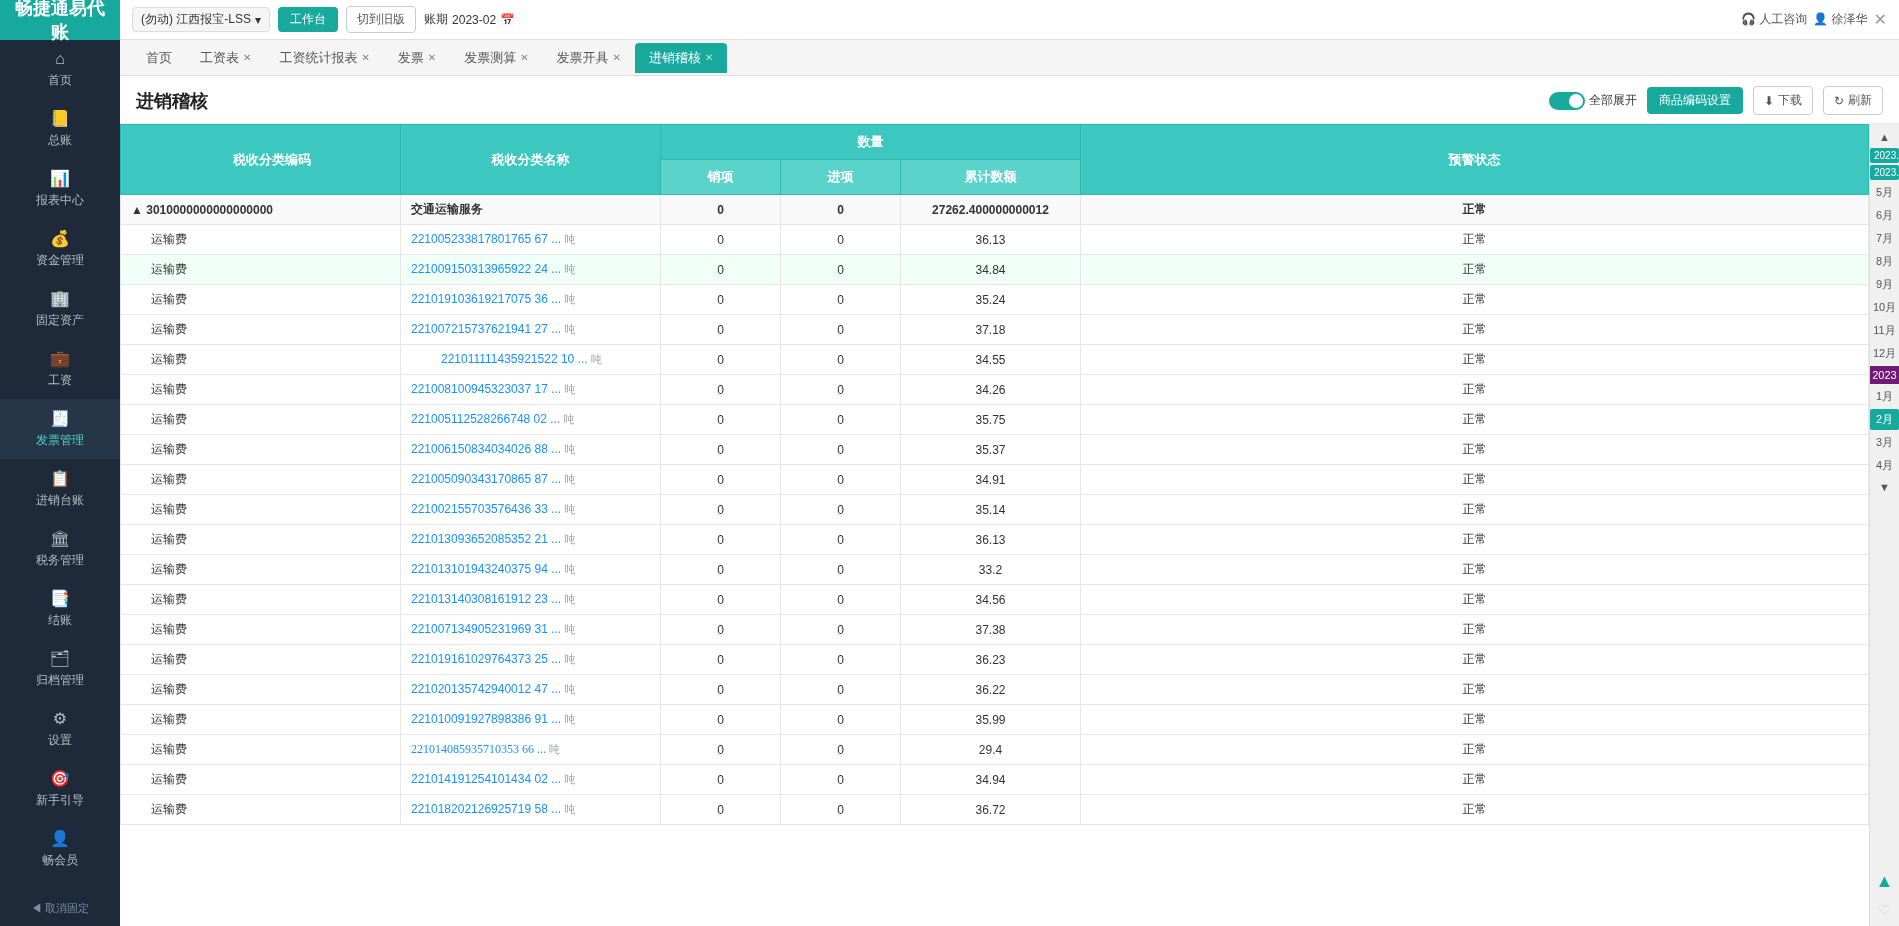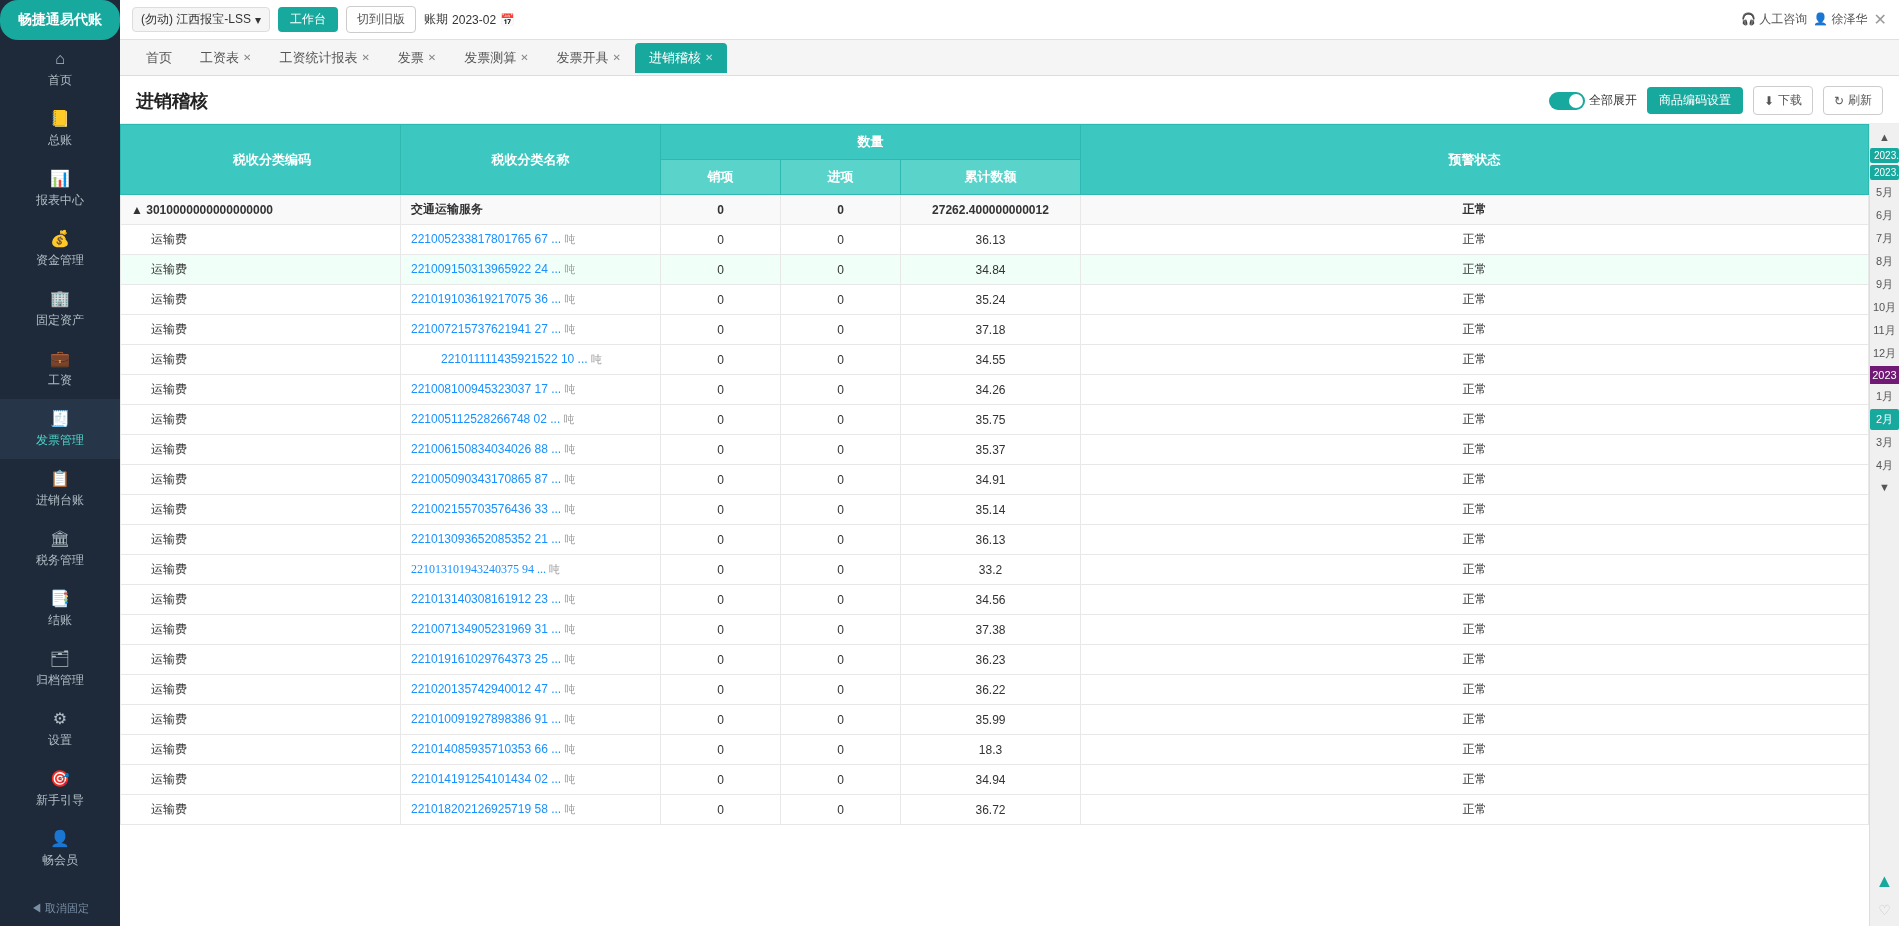--- a/index.html
+++ b/index.html
@@ -12,28 +12,27 @@
       color: #c8d0dc;
       display: flex;
       flex-direction: column;
       flex-shrink: 0;
       height: 100%;
     }
     .sidebar-logo {
       background: #17a89e;
       color: white;
       padding: 10px 8px;
-      font-size: 14px;
+      font-size: 18px;
       font-weight: bold;
       text-align: center;
       height: 40px;
       display: flex;
       align-items: center;
       justify-content: center;
-      border-radius: 18px;
     }
     .sidebar-item {
       display: flex;
       flex-direction: column;
       align-items: center;
       padding: 10px 4px;
       cursor: pointer;
       font-size: 12px;
       gap: 4px;
       color: #b0bec5;
@@ -545,21 +544,21 @@
             <tr>
         <td class="left" style="padding-left:30px;">运输费</td>
         <td class="left" style="color:#1890ff; cursor:pointer;">221013093652085352 21 ... <span style="color:#999; font-size:11px;">吨</span></td>
         <td>0</td>
         <td>0</td>
         <td>36.13</td>
         <td>正常</td>
       </tr>
             <tr>
         <td class="left" style="padding-left:30px;">运输费</td>
-        <td class="left" style="color:#1890ff; cursor:pointer;font-family:Liberation Serif, serif;">221013101943240375 94 ... <span style="color:#999; font-size:11px;">吨</span></td>
+        <td class="left" style="color:#1890ff; cursor:pointer;">221013101943240375 94 ... <span style="color:#999; font-size:11px;">吨</span></td>
         <td>0</td>
         <td>0</td>
         <td>33.2</td>
         <td>正常</td>
       </tr>
             <tr>
         <td class="left" style="padding-left:30px;">运输费</td>
         <td class="left" style="color:#1890ff; cursor:pointer;">221013140308161912 23 ... <span style="color:#999; font-size:11px;">吨</span></td>
         <td>0</td>
         <td>0</td>
@@ -593,24 +592,24 @@
             <tr>
         <td class="left" style="padding-left:30px;">运输费</td>
         <td class="left" style="color:#1890ff; cursor:pointer;">221010091927898386 91 ... <span style="color:#999; font-size:11px;">吨</span></td>
         <td>0</td>
         <td>0</td>
         <td>35.99</td>
         <td>正常</td>
       </tr>
             <tr>
         <td class="left" style="padding-left:30px;">运输费</td>
-        <td class="left" style="color:#1890ff; cursor:pointer;">221014085935710353 66 ... <span style="color:#999; font-size:11px;">吨</span></td>
-        <td>0</td>
-        <td>0</td>
-        <td>18.3</td>
+        <td class="left" style="color:#1890ff; cursor:pointer;font-family:Liberation Serif, serif;">221014085935710353 66 ... <span style="color:#999; font-size:11px;">吨</span></td>
+        <td>0</td>
+        <td>0</td>
+        <td>29.4</td>
         <td>正常</td>
       </tr>
             <tr>
         <td class="left" style="padding-left:30px;">运输费</td>
         <td class="left" style="color:#1890ff; cursor:pointer;">221014191254101434 02 ... <span style="color:#999; font-size:11px;">吨</span></td>
         <td>0</td>
         <td>0</td>
         <td>34.94</td>
         <td>正常</td>
       </tr>

